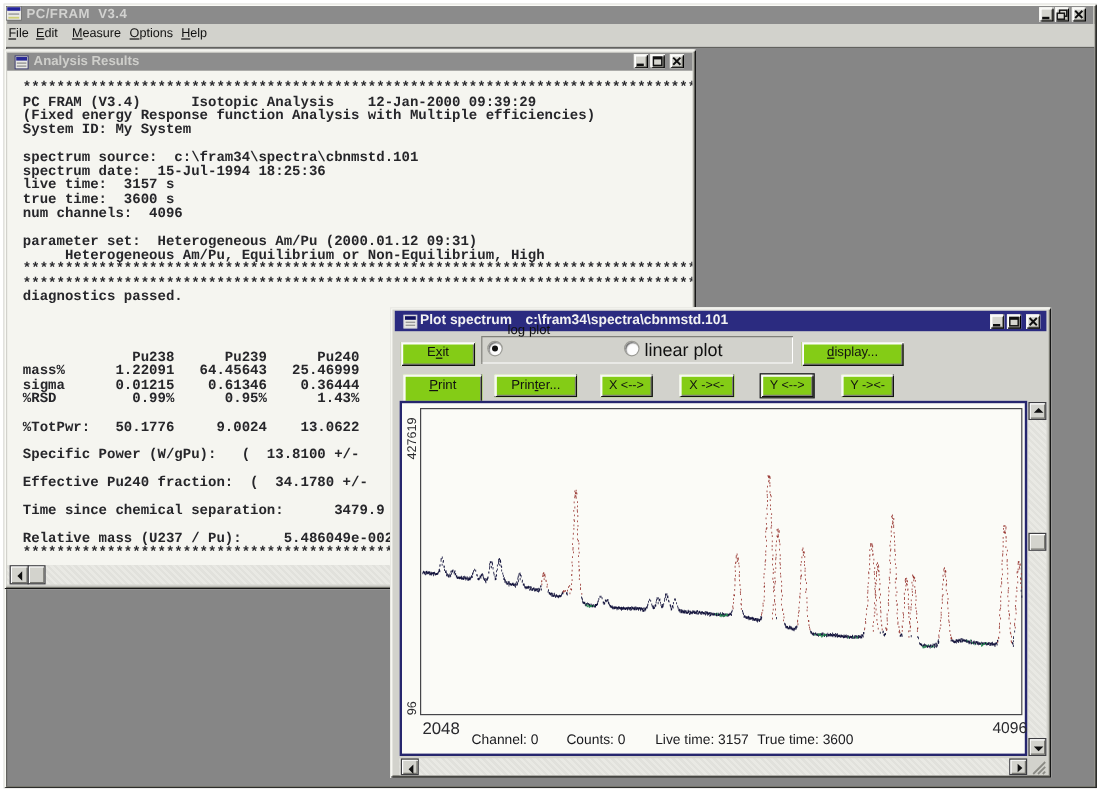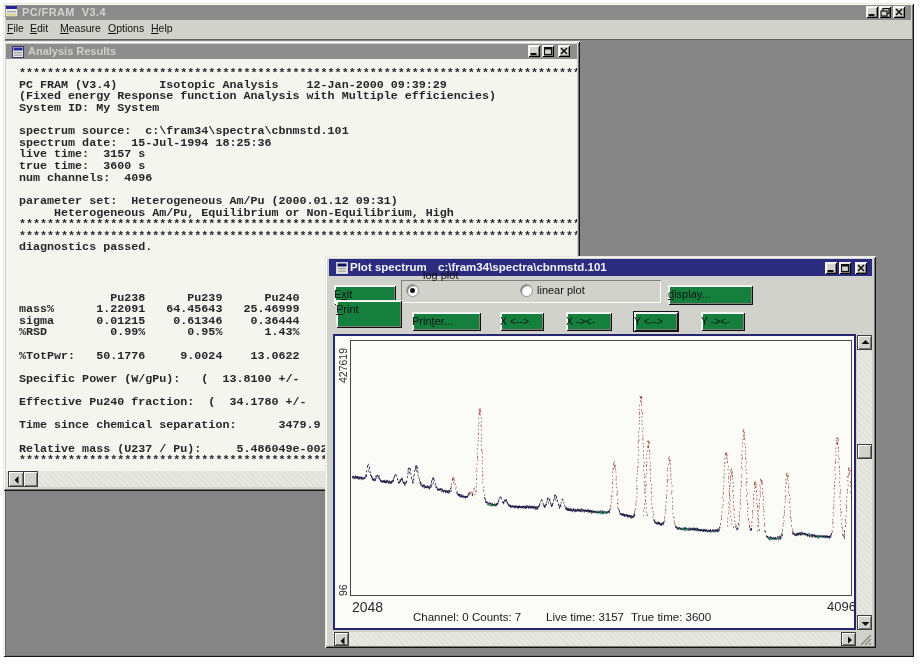--- a/index.html
+++ b/index.html
@@ -1,21 +1,21 @@
 <!DOCTYPE html>
 <html><head><meta charset="utf-8"><style>
 html,body{margin:0;padding:0;width:920px;height:666px;background:#fff;overflow:hidden}
 *{box-sizing:border-box}
 body{font-family:"Liberation Sans",sans-serif;position:relative}
 .ab{position:absolute}
 .win{background:#d2d2cc;box-shadow:inset 1px 1px 0 #e9e9e3,inset -1px -1px 0 #161616,inset 2px 2px 0 #fafaf6,inset -2px -2px 0 #77776f}
 .tbtn{background:#d5d5cf;box-shadow:inset 1px 1px 0 #f2f2ee,inset -1px -1px 0 #000,inset 2px 2px 0 #fff,inset -2px -2px 0 #83837d}
 .sbtn{background:#d3d3cd;box-shadow:0 0 0 1px #3e3e42,inset 1px 1px 0 #fff,inset -1px -1px 0 #777771}
 .track{background:#e3e3de;background-image:repeating-linear-gradient(45deg,#e9e9e4 0 2px,#e1e1dc 2px 4px)}
-.pbtn{background:#15803d;box-shadow:inset 1px 1px 0 #f0f0ec,inset -1px -1px 0 #101010,inset 2px 2px 0 #fff,inset -2px -2px 0 #808078;font-size:11px;color:#111;text-align:left}
+.pbtn{background:#84cc16;box-shadow:inset 1px 1px 0 #f0f0ec,inset -1px -1px 0 #101010,inset 2px 2px 0 #fff,inset -2px -2px 0 #808078;font-size:11px;color:#111;text-align:center}
 .sunk{box-shadow:inset 1px 1px 0 #80807a,inset -1px -1px 0 #fff}
 .mono{font-family:"Liberation Mono",monospace;font-weight:bold;font-size:11.7px;line-height:11.63px;color:#26262a;white-space:pre;margin:0}
 .u{text-decoration:underline}
 </style></head><body>
 
 <div class="ab win" style="left:3px;top:3px;width:911px;height:654px"></div>
 
 <div class="ab" style="left:6px;top:5px;width:905px;height:15px;background:#8b8b8b"></div>
 <div class="ab" style="left:5px;top:5px;width:14px;height:13px">
     <svg width="13" height="12" viewBox="0 0 13 12" style="position:absolute;left:0;top:0">
@@ -154,36 +154,36 @@
     </svg>
   </div>
 
 <div class="ab pbtn" style="left:334px;top:285px;width:62px;height:20px;line-height:19px">E<span class="u">x</span>it</div>
 <div class="ab sunk" style="left:401px;top:280px;width:260px;height:23px"></div>
 <div class="ab" style="left:407px;top:285px;width:11px;height:11px;border-radius:50%;background:#fdfdfd;box-shadow:inset 1px 1px 1px #707070,0 0 0 1px #9a9a94">
   <div style="position:absolute;left:3px;top:3px;width:5px;height:5px;border-radius:50%;background:#111"></div>
   </div>
 <div class="ab" style="left:423px;top:269px;font-size:11px;color:#111">log plot</div>
 <div class="ab" style="left:521px;top:285px;width:11px;height:11px;border-radius:50%;background:#fdfdfd;box-shadow:inset 1px 1px 1px #707070,0 0 0 1px #9a9a94"></div>
-<div class="ab" style="left:537px;top:284px;font-size:11px;color:#111">linear plot</div>
+<div class="ab" style="left:537px;top:284px;font-size:15px;color:#111">linear plot</div>
 <div class="ab pbtn" style="left:668px;top:285px;width:85px;height:20px;line-height:19px"><span class="u">d</span>isplay...</div>
 
-<div class="ab pbtn" style="left:336px;top:300px;width:66px;height:28px;line-height:18px"><span class="u">P</span>rint</div>
+<div class="ab pbtn" style="left:336px;top:312px;width:66px;height:28px;line-height:18px"><span class="u">P</span>rint</div>
 <div class="ab pbtn" style="left:412px;top:312px;width:69px;height:19px;line-height:18px">Prin<span class="u">t</span>er...</div>
 <div class="ab pbtn" style="left:500px;top:312px;width:44px;height:19px;line-height:18px;font-size:10.5px">X &lt;--&gt;</div>
 <div class="ab pbtn" style="left:566px;top:312px;width:46px;height:19px;line-height:18px;font-size:10.5px">X -&gt;&lt;-</div>
 <div class="ab pbtn" style="left:634px;top:312px;width:44px;height:19px;line-height:18px;font-size:10.5px;outline:1.5px solid #16161a">Y &lt;--&gt;</div>
 <div class="ab pbtn" style="left:701px;top:312px;width:44px;height:19px;line-height:18px;font-size:10.5px">Y -&gt;&lt;-</div>
 
 <div class="ab" style="left:333px;top:334px;width:523px;height:296px;background:#fbfbf7;border:2px solid #26266e"></div>
 <div class="ab" style="left:350px;top:340px;width:502px;height:256px;border:1px solid #46464a"></div>
 <div class="ab" style="left:352px;top:599px;font-size:14px;color:#2a2a2e">2048</div>
 <div class="ab" style="left:827px;top:599px;font-size:13px;color:#2a2a2e">4096</div>
-<div class="ab" style="left:413px;top:611px;font-size:11.5px;color:#19191d">Channel: 0</div>
-<div class="ab" style="left:472px;top:611px;font-size:11.5px;color:#19191d">Counts: 7</div>
+<div class="ab" style="left:393px;top:611px;font-size:11.5px;color:#19191d">Channel: 0</div>
+<div class="ab" style="left:472px;top:611px;font-size:11.5px;color:#19191d">Counts: 0</div>
 <div class="ab" style="left:546px;top:611px;font-size:11.5px;color:#19191d">Live time: 3157</div>
 <div class="ab" style="left:631px;top:611px;font-size:11.5px;color:#19191d">True time: 3600</div>
 <svg style="position:absolute;left:0;top:0" width="920" height="666" viewBox="0 0 920 666">
     <clipPath id="pc">
       <rect x="337" y="337" width="517" height="291"></rect>
     </clipPath>
     <g clip-path="url(#pc)">
       <path d="M352.0 477.7h.7M352.4 476.5h.7M352.9 476.9h.7M353.3 477.2h.7M353.6 477.9h.7M353.8 477.3h.7M354.2 478.5h.7M354.7 476.6h.7M355.1 477.9h.7M355.4 476.4h.7M355.6 477.2h.7M356.0 477.7h.7M356.5 477.4h.7M356.9 476.9h.7M357.2 477.3h.7M357.4 478.5h.7M357.8 476.8h.7M358.3 478.6h.7M358.7 477.8h.7M359.0 477.4h.7M359.2 478.7h.7M359.6 478.0h.7M360.1 477.7h.7M360.5 477.7h.7M360.8 479.3h.7M361.0 477.5h.7M361.4 477.8h.7M361.9 477.3h.7M362.3 478.8h.7M362.6 478.5h.7M362.8 478.6h.7M363.2 478.3h.7M363.7 478.4h.7M364.1 478.1h.7M364.4 478.2h.7M364.6 477.7h.7M365.0 476.9h.7M365.5 475.3h.7M365.9 474.8h.7M366.2 476.1h.7M366.4 471.0h.7M367.3 465.8h.7M368.2 464.7h.7M369.1 467.7h.7M370.0 472.3h.7M370.9 476.6h.7M371.3 475.9h.7M371.6 477.1h.7M371.8 479.3h.7M372.2 478.3h.7M372.7 479.6h.7M373.1 479.1h.7M373.4 480.4h.7M373.6 480.2h.7M374.0 480.3h.7M374.5 478.8h.7M374.9 479.3h.7M375.2 480.2h.7M375.4 476.5h.7M375.8 478.1h.7M376.3 476.0h.7M376.7 476.3h.7M377.0 475.6h.7M377.2 475.5h.7M378.1 477.6h.7M378.5 476.7h.7M378.8 476.1h.7M379.0 478.8h.7M379.4 478.3h.7M379.9 480.5h.7M380.3 480.0h.7M380.6 481.4h.7M380.8 481.6h.7M381.2 481.2h.7M381.7 481.3h.7M382.1 481.7h.7M382.4 481.9h.7M382.6 481.2h.7M383.0 481.6h.7M383.5 481.2h.7M383.9 481.8h.7M384.2 480.6h.7M384.4 482.2h.7M384.8 481.9h.7M385.3 482.3h.7M385.7 480.8h.7M386.0 482.3h.7M386.2 482.5h.7M386.6 480.7h.7M387.1 481.6h.7M387.5 481.2h.7M387.8 482.8h.7M388.0 482.3h.7M388.4 482.0h.7M388.9 481.1h.7M389.3 482.3h.7M389.6 483.3h.7M389.8 481.9h.7M390.2 483.0h.7M390.7 482.6h.7M391.1 481.3h.7M391.4 482.7h.7M391.6 482.3h.7M392.0 481.4h.7M392.5 480.7h.7M392.9 480.1h.7M393.2 480.8h.7M393.4 478.3h.7M393.8 477.6h.7M394.3 476.1h.7M395.2 474.8h.7M396.1 475.7h.7M397.0 479.2h.7M397.4 479.6h.7M397.9 482.5h.7M398.3 482.6h.7M398.6 482.3h.7M398.8 482.6h.7M399.2 482.1h.7M399.7 480.4h.7M400.1 480.6h.7M400.4 481.5h.7M400.6 479.7h.7M401.0 479.1h.7M401.5 478.4h.7M401.9 479.3h.7M402.2 479.6h.7M402.4 481.2h.7M402.8 482.2h.7M403.3 482.9h.7M403.7 483.4h.7M404.0 482.6h.7M404.2 484.3h.7M404.6 485.2h.7M405.1 483.0h.7M405.5 483.4h.7M405.8 482.4h.7M406.0 482.1h.7M406.4 481.3h.7M406.9 477.1h.7M407.8 472.2h.7M408.7 468.5h.7M409.6 468.6h.7M410.5 473.8h.7M411.4 478.7h.7M412.3 482.6h.7M412.7 482.3h.7M413.0 482.4h.7M413.2 479.7h.7M414.1 474.6h.7M415.0 469.6h.7M415.9 465.9h.7M416.8 467.1h.7M417.7 472.5h.7M418.6 477.9h.7M419.5 482.4h.7M419.9 481.9h.7M420.2 483.1h.7M420.4 484.7h.7M420.8 483.7h.7M421.3 485.3h.7M421.7 485.3h.7M422.0 486.5h.7M422.2 486.5h.7M422.6 486.4h.7M423.1 485.1h.7M423.5 486.2h.7M423.8 487.8h.7M424.0 485.3h.7M424.4 486.4h.7M424.9 486.6h.7M425.3 487.1h.7M425.6 487.2h.7M425.8 487.0h.7M426.2 487.3h.7M426.7 486.7h.7M427.1 486.2h.7M427.4 487.4h.7M427.6 487.4h.7M428.0 486.8h.7M428.5 487.9h.7M428.9 487.5h.7M429.2 489.0h.7M429.4 486.4h.7M429.8 487.3h.7M430.3 485.2h.7M430.7 487.0h.7M431.0 486.2h.7M431.2 482.2h.7M431.6 483.8h.7M432.1 479.4h.7M433.0 477.9h.7M433.9 480.0h.7M434.8 484.8h.7M435.7 487.1h.7M436.1 487.2h.7M436.4 487.1h.7M436.6 487.9h.7M437.0 489.4h.7M437.5 489.4h.7M437.9 490.2h.7M438.2 489.7h.7M438.4 489.7h.7M438.8 489.4h.7M439.3 489.7h.7M439.7 489.4h.7M440.0 489.0h.7M440.2 489.7h.7M440.6 489.4h.7M441.1 491.5h.7M441.5 489.2h.7M441.8 490.5h.7M442.0 491.0h.7M442.4 489.7h.7M442.9 491.6h.7M443.3 491.0h.7M443.6 491.5h.7M443.8 491.0h.7M444.2 490.5h.7M444.7 490.4h.7M445.1 492.1h.7M445.4 491.9h.7M445.6 491.0h.7M446.0 491.9h.7M446.5 490.8h.7M446.9 491.6h.7M447.2 491.9h.7M447.4 492.5h.7M447.8 490.8h.7M448.3 492.8h.7M448.7 490.6h.7M449.0 492.2h.7M449.2 491.6h.7M449.6 491.0h.7M450.1 488.7h.7M450.5 488.6h.7M450.8 491.2h.7M456.4 493.2h.7M456.8 491.8h.7M457.3 494.4h.7M457.7 494.1h.7M458.0 494.9h.7M458.2 494.8h.7M458.6 495.3h.7M459.1 494.6h.7M459.5 496.4h.7M459.8 494.8h.7M460.0 495.3h.7M460.4 496.7h.7M460.9 496.7h.7M461.3 495.3h.7M461.6 494.9h.7M461.8 496.3h.7M462.2 496.4h.7M462.7 497.5h.7M463.1 496.5h.7M463.4 496.1h.7M463.6 496.5h.7M464.0 496.8h.7M464.5 497.0h.7M464.9 497.0h.7M465.2 497.6h.7M465.4 496.8h.7M465.8 496.5h.7M466.3 496.8h.7M466.7 496.8h.7M467.0 496.6h.7M467.2 496.6h.7M467.6 495.6h.7M468.1 494.5h.7M468.5 493.7h.7M468.8 494.3h.7M471.7 494.5h.7M472.1 494.2h.7M472.4 495.4h.7M484.3 497.9h.7M484.7 498.7h.7M485.0 499.6h.7M485.2 501.4h.7M485.6 502.2h.7M486.1 502.3h.7M486.5 502.7h.7M486.8 502.5h.7M487.0 502.3h.7M487.4 504.3h.7M487.9 503.5h.7M488.3 504.3h.7M488.6 503.5h.7M488.8 503.4h.7M489.2 503.0h.7M490.1 503.3h.7M490.4 503.5h.7M490.6 505.3h.7M491.0 504.1h.7M491.5 505.1h.7M491.9 504.6h.7M492.2 503.8h.7M492.4 504.3h.7M492.8 505.2h.7M493.3 504.9h.7M493.7 505.5h.7M494.0 504.4h.7M494.6 504.6h.7M495.1 505.4h.7M495.5 505.4h.7M495.8 504.1h.7M496.0 505.4h.7M496.4 504.2h.7M496.9 504.1h.7M497.3 503.5h.7M497.6 503.4h.7M497.8 501.8h.7M498.2 500.8h.7M498.7 499.1h.7M499.6 497.3h.7M500.5 497.3h.7M501.4 498.6h.7M502.3 502.1h.7M502.7 502.0h.7M503.0 503.3h.7M503.2 502.7h.7M503.6 502.7h.7M504.1 500.4h.7M504.5 500.7h.7M504.8 501.1h.7M505.0 500.6h.7M505.9 500.3h.7M506.3 500.1h.7M506.6 502.1h.7M506.8 502.6h.7M507.2 502.9h.7M507.7 504.1h.7M508.1 505.2h.7M508.4 505.4h.7M508.6 505.1h.7M509.0 505.7h.7M509.5 506.0h.7M509.9 505.4h.7M510.2 506.8h.7M510.4 506.4h.7M510.8 506.3h.7M511.3 507.0h.7M511.7 506.2h.7M512.0 506.6h.7M512.2 506.1h.7M512.6 506.5h.7M513.1 506.3h.7M513.5 506.5h.7M513.8 507.7h.7M514.0 506.6h.7M514.4 506.9h.7M514.9 506.0h.7M515.3 507.3h.7M515.6 506.5h.7M515.8 506.3h.7M516.2 506.7h.7M516.7 506.9h.7M517.1 507.5h.7M517.4 506.5h.7M517.6 508.1h.7M518.0 506.7h.7M518.5 507.4h.7M518.9 506.6h.7M519.2 506.2h.7M519.4 507.2h.7M519.8 506.7h.7M520.3 507.3h.7M520.7 507.4h.7M521.0 507.4h.7M521.2 506.8h.7M521.6 507.1h.7M522.1 506.7h.7M522.5 508.0h.7M522.8 507.3h.7M523.0 506.5h.7M523.4 506.5h.7M523.9 507.4h.7M524.3 506.9h.7M524.6 506.6h.7M524.8 508.1h.7M525.2 506.7h.7M525.7 507.9h.7M526.1 506.0h.7M526.4 507.3h.7M526.6 506.7h.7M527.0 506.4h.7M527.5 506.9h.7M527.9 507.6h.7M528.2 507.6h.7M528.4 506.5h.7M528.8 507.6h.7M529.3 506.2h.7M529.7 507.7h.7M530.0 507.7h.7M530.2 506.5h.7M530.6 507.3h.7M531.1 506.6h.7M531.5 507.2h.7M531.8 508.1h.7M532.0 507.0h.7M532.4 506.6h.7M532.9 507.1h.7M533.3 507.6h.7M533.6 508.6h.7M533.8 506.7h.7M534.2 507.1h.7M534.7 507.5h.7M535.1 507.9h.7M535.4 509.2h.7M535.6 507.1h.7M536.0 508.9h.7M536.5 507.1h.7M536.9 508.7h.7M537.2 508.5h.7M537.4 507.1h.7M537.8 507.6h.7M538.3 506.2h.7M538.7 506.3h.7M539.0 506.2h.7M539.2 504.7h.7M539.6 503.8h.7M540.1 501.5h.7M541.0 499.8h.7M541.9 500.6h.7M542.8 503.7h.7M543.2 505.0h.7M543.7 506.2h.7M544.1 506.9h.7M544.4 505.5h.7M544.6 506.6h.7M545.0 506.7h.7M545.5 505.1h.7M545.9 504.3h.7M546.2 504.5h.7M546.4 502.0h.7M547.3 499.0h.7M548.2 498.5h.7M549.1 500.0h.7M550.0 502.3h.7M550.9 505.7h.7M551.3 506.1h.7M551.6 505.6h.7M551.8 505.5h.7M552.2 505.1h.7M552.7 503.5h.7M553.6 499.0h.7M554.5 495.7h.7M555.4 495.3h.7M556.3 497.7h.7M557.2 501.2h.7M558.1 504.4h.7M558.5 505.2h.7M558.8 506.2h.7M559.0 508.0h.7M559.4 507.7h.7M559.9 505.5h.7M560.3 505.1h.7M560.6 506.3h.7M560.8 502.6h.7M561.7 499.5h.7M562.6 499.7h.7M563.5 502.7h.7M564.4 505.4h.7M564.8 506.9h.7M565.3 508.6h.7M565.7 508.6h.7M566.0 508.1h.7M566.2 509.5h.7M566.6 508.6h.7M567.1 510.2h.7M567.5 508.6h.7M567.8 509.7h.7M568.0 510.2h.7M568.4 508.9h.7M568.9 510.1h.7M569.3 509.6h.7M569.6 510.3h.7M569.8 509.0h.7M570.2 510.3h.7M570.7 509.2h.7M571.1 510.4h.7M571.4 510.2h.7M571.6 509.7h.7M572.0 510.8h.7M572.5 510.8h.7M572.9 509.7h.7M573.2 508.9h.7M573.4 510.1h.7M573.8 509.8h.7M574.3 511.6h.7M574.7 509.5h.7M575.0 510.3h.7M575.2 511.2h.7M575.6 510.2h.7M576.1 510.8h.7M576.5 511.0h.7M576.8 510.3h.7M577.0 509.4h.7M577.4 510.2h.7M577.9 509.5h.7M578.3 510.9h.7M578.6 510.4h.7M578.8 509.8h.7M579.2 510.7h.7M579.7 511.0h.7M580.1 509.5h.7M580.4 510.4h.7M580.6 511.3h.7M581.0 509.2h.7M581.5 511.4h.7M581.9 510.4h.7M582.2 510.7h.7M582.4 510.0h.7M582.8 509.9h.7M583.3 510.6h.7M583.7 511.3h.7M584.0 511.7h.7M584.2 510.4h.7M584.6 510.3h.7M585.1 510.3h.7M585.5 511.2h.7M585.8 510.8h.7M586.0 510.8h.7M586.4 511.2h.7M586.9 511.0h.7M587.3 510.0h.7M587.6 512.0h.7M587.8 511.6h.7M588.2 510.2h.7M588.7 511.1h.7M589.1 510.5h.7M589.4 512.2h.7M589.6 510.8h.7M590.0 511.6h.7M590.5 511.2h.7M590.9 511.1h.7M591.2 513.1h.7M591.4 510.8h.7M591.8 512.4h.7M592.3 511.1h.7M592.7 511.9h.7M593.0 512.0h.7M593.2 512.0h.7M593.6 511.4h.7M594.1 512.3h.7M594.5 511.5h.7M594.8 511.6h.7M595.0 512.1h.7M595.4 511.8h.7M596.3 512.2h.7M596.6 512.7h.7M596.8 511.4h.7M597.2 512.7h.7M598.1 512.5h.7M598.4 512.4h.7M598.6 511.5h.7M599.0 512.0h.7M599.5 512.4h.7M599.9 512.0h.7M600.2 511.1h.7M600.8 512.6h.7M601.3 512.5h.7M601.7 511.1h.7M602.0 512.3h.7M602.2 513.3h.7M602.6 511.7h.7M603.1 513.1h.7M603.5 512.2h.7M603.8 512.6h.7M604.0 512.0h.7M604.4 512.0h.7M605.3 512.8h.7M605.6 512.7h.7M605.8 512.0h.7M606.2 513.1h.7M606.7 512.6h.7M607.1 512.2h.7M607.4 512.0h.7M607.6 512.0h.7M608.0 511.5h.7M608.5 511.8h.7M608.9 511.2h.7M609.2 512.5h.7M609.4 510.0h.7M609.8 508.9h.7M618.4 509.1h.7M618.8 510.7h.7M619.3 511.8h.7M619.7 514.1h.7M620.0 513.6h.7M620.2 513.5h.7M620.6 513.8h.7M621.1 514.5h.7M621.5 514.4h.7M621.8 514.7h.7M622.0 514.9h.7M622.4 514.3h.7M622.9 515.2h.7M623.3 514.0h.7M623.6 514.3h.7M623.8 516.1h.7M624.2 514.8h.7M624.7 515.8h.7M625.1 515.3h.7M625.4 515.1h.7M625.6 515.5h.7M626.0 515.4h.7M626.5 514.9h.7M626.9 516.4h.7M627.2 515.3h.7M627.4 516.4h.7M627.8 515.7h.7M628.3 516.7h.7M628.7 516.2h.7M629.0 515.8h.7M629.2 516.5h.7M629.6 515.9h.7M630.1 517.1h.7M630.5 515.8h.7M630.8 516.9h.7M631.0 517.8h.7M631.4 516.0h.7M631.9 516.9h.7M632.3 516.8h.7M632.6 517.5h.7M632.8 516.7h.7M633.2 516.1h.7M633.7 514.2h.7M634.1 515.5h.7M634.4 514.6h.7M653.5 519.8h.7M653.9 520.6h.7M654.2 520.5h.7M654.4 522.2h.7M654.8 522.8h.7M655.3 522.3h.7M655.7 522.6h.7M656.0 522.5h.7M656.2 523.5h.7M656.6 523.6h.7M657.1 523.8h.7M657.5 522.8h.7M657.8 522.2h.7M658.0 523.5h.7M658.4 522.8h.7M658.9 524.0h.7M659.3 522.9h.7M659.6 523.5h.7M659.8 524.6h.7M660.2 524.3h.7M660.7 523.9h.7M661.1 524.9h.7M661.4 525.2h.7M661.6 523.9h.7M662.0 524.0h.7M662.5 522.7h.7M662.9 524.0h.7M663.2 523.6h.7M663.4 522.3h.7M663.8 522.2h.7M675.1 526.3h.7M675.5 527.2h.7M675.8 527.0h.7M676.0 526.9h.7M676.4 528.0h.7M676.9 528.6h.7M677.3 528.2h.7M677.6 527.9h.7M677.8 529.2h.7M678.2 528.4h.7M679.1 528.0h.7M679.4 527.9h.7M679.6 528.8h.7M680.0 528.7h.7M680.5 529.0h.7M680.9 529.1h.7M681.2 528.5h.7M681.8 529.7h.7M682.3 528.7h.7M682.7 528.7h.7M683.0 529.2h.7M683.6 528.6h.7M684.1 529.0h.7M684.5 528.1h.7M684.8 528.8h.7M685.0 529.3h.7M685.4 527.8h.7M686.3 528.5h.7M686.6 528.9h.7M686.8 529.9h.7M687.2 529.1h.7M688.1 528.7h.7M688.4 530.2h.7M688.6 529.2h.7M689.0 529.7h.7M689.5 528.2h.7M689.9 529.6h.7M690.2 529.2h.7M690.4 529.3h.7M690.8 529.0h.7M691.3 529.5h.7M691.7 528.4h.7M692.0 528.9h.7M692.2 529.5h.7M692.6 529.1h.7M693.1 529.5h.7M693.5 528.0h.7M693.8 530.1h.7M694.0 529.1h.7M694.4 528.9h.7M694.9 529.1h.7M695.3 529.3h.7M695.6 530.5h.7M695.8 528.3h.7M696.2 530.0h.7M696.7 528.9h.7M697.1 529.5h.7M697.4 530.6h.7M697.6 528.5h.7M698.0 530.1h.7M698.5 529.9h.7M698.9 529.9h.7M699.2 529.9h.7M699.4 530.2h.7M699.8 529.8h.7M700.3 530.8h.7M700.7 529.6h.7M701.0 530.2h.7M701.2 530.0h.7M701.6 530.2h.7M702.1 530.3h.7M702.5 531.1h.7M702.8 531.0h.7M703.0 529.6h.7M703.4 530.8h.7M703.9 530.1h.7M704.3 530.7h.7M704.6 530.5h.7M704.8 529.7h.7M705.2 530.6h.7M705.7 531.4h.7M706.1 530.1h.7M706.4 530.3h.7M707.0 530.7h.7M707.5 531.6h.7M707.9 530.8h.7M708.2 530.6h.7M708.4 530.6h.7M708.8 531.0h.7M709.3 530.9h.7M709.7 531.6h.7M710.0 530.2h.7M710.2 529.8h.7M710.6 531.4h.7M711.5 531.7h.7M711.8 530.5h.7M712.0 530.8h.7M712.4 530.0h.7M712.9 531.4h.7M713.3 530.7h.7M713.6 530.2h.7M714.2 530.6h.7M714.7 531.6h.7M715.1 530.0h.7M715.4 531.0h.7M715.6 530.3h.7M716.0 530.6h.7M716.5 530.4h.7M716.9 531.3h.7M717.2 530.8h.7M717.4 529.4h.7M717.8 531.2h.7M718.3 529.6h.7M718.7 529.4h.7M719.0 530.5h.7M719.2 527.6h.7M719.6 527.6h.7M735.4 526.8h.7M735.8 526.4h.7M736.3 529.1h.7M736.7 529.5h.7M737.0 528.7h.7M737.2 528.3h.7M737.6 528.3h.7M749.8 530.0h.7M750.2 529.3h.7M750.7 528.8h.7M751.1 528.8h.7M751.4 529.7h.7M765.1 531.8h.7M766.0 536.0h.7M766.4 536.7h.7M766.9 536.9h.7M767.3 537.0h.7M767.6 537.5h.7M767.8 537.4h.7M768.2 538.3h.7M769.1 537.7h.7M769.4 538.3h.7M769.6 539.1h.7M770.0 537.2h.7M770.5 538.0h.7M770.9 537.7h.7M771.2 538.7h.7M771.8 538.2h.7M772.3 538.5h.7M772.7 539.2h.7M773.0 538.6h.7M773.6 538.1h.7M774.1 538.7h.7M774.5 538.7h.7M774.8 539.5h.7M775.0 538.2h.7M775.4 537.8h.7M776.3 538.5h.7M776.6 538.8h.7M776.8 538.5h.7M777.2 537.2h.7M778.1 537.5h.7M778.4 539.4h.7M778.6 537.0h.7M779.0 538.5h.7M779.5 536.4h.7M779.9 537.9h.7M780.2 539.0h.7M780.4 536.5h.7M780.8 538.0h.7M781.3 534.6h.7M781.7 535.8h.7M782.0 535.1h.7M793.0 533.5h.7M793.4 533.9h.7M793.9 533.9h.7M794.3 534.5h.7M794.6 535.0h.7M794.8 534.5h.7M795.2 535.2h.7M795.7 535.0h.7M796.1 534.6h.7M796.4 533.5h.7M796.6 535.3h.7M797.0 533.6h.7M797.5 534.4h.7M797.9 533.7h.7M798.2 533.9h.7M798.4 534.9h.7M798.8 533.1h.7M799.3 533.6h.7M799.7 534.3h.7M800.0 534.6h.7M800.2 532.9h.7M800.6 534.5h.7M801.1 532.6h.7M801.5 534.6h.7M801.8 534.0h.7M802.0 533.0h.7M802.4 533.7h.7M802.9 533.5h.7M803.3 534.0h.7M803.6 533.8h.7M803.8 533.7h.7M804.2 534.0h.7M804.7 534.3h.7M805.1 533.5h.7M805.4 534.9h.7M806.0 534.5h.7M806.5 534.3h.7M806.9 535.1h.7M807.2 536.0h.7M807.4 534.5h.7M807.8 535.3h.7M808.7 535.5h.7M809.0 536.3h.7M809.2 534.0h.7M809.6 535.8h.7M810.5 535.2h.7M810.8 535.4h.7M811.0 536.3h.7M811.4 534.5h.7M811.9 535.9h.7M812.3 535.2h.7M812.6 536.5h.7M812.8 536.5h.7M813.2 535.2h.7M813.7 535.1h.7M814.1 536.5h.7M814.4 536.0h.7M814.6 535.3h.7M815.0 536.9h.7M815.5 535.8h.7M815.9 536.5h.7M816.2 536.6h.7M816.4 536.2h.7M816.8 536.4h.7M817.7 535.6h.7M818.0 536.0h.7M818.2 537.2h.7M818.6 536.3h.7M819.1 536.7h.7M819.5 536.0h.7M819.8 536.1h.7M820.4 536.3h.7M820.9 535.9h.7M821.3 536.7h.7M821.6 537.0h.7M822.2 536.5h.7M822.7 536.9h.7M823.1 536.2h.7M823.4 536.7h.7M823.6 536.1h.7M824.0 535.9h.7M824.5 537.4h.7M824.9 536.5h.7M825.2 536.5h.7M825.4 537.4h.7M825.8 536.0h.7M826.3 536.9h.7M826.7 535.6h.7M827.0 537.2h.7M827.2 537.0h.7M827.6 536.9h.7M828.1 536.8h.7M828.5 537.2h.7M828.8 538.4h.7M829.0 536.3h.7M829.4 536.8h.7M829.9 536.0h.7M830.3 536.0h.7M830.6 537.0h.7M830.8 534.2h.7M831.2 533.9h.7M843.4 535.9h.7M843.8 536.7h.7M844.3 531.1h.7M367.2 467.2h.7M369.2 467.5h.7M366.2 471.5h.7M369.6 472.2h.7M365.8 475.7h.7M370.1 474.9h.7M367.2 466.5h.7M368.9 468.4h.7M368.1 470.6h.7M407.7 470.2h.7M410.1 469.6h.7M407.6 473.8h.7M410.5 473.4h.7M407.1 477.0h.7M411.1 477.3h.7M406.2 481.4h.7M412.2 480.7h.7M408.2 468.5h.7M409.9 470.4h.7M409.1 472.6h.7M415.0 468.2h.7M416.2 467.7h.7M414.1 471.2h.7M417.2 471.5h.7M413.3 476.0h.7M417.7 475.4h.7M413.5 479.4h.7M419.1 479.9h.7M415.2 466.5h.7M416.9 468.4h.7M416.1 470.6h.7M431.5 480.6h.7M433.4 479.2h.7M431.6 484.4h.7M435.0 483.9h.7M432.2 478.5h.7M433.9 480.4h.7M433.1 482.6h.7M546.8 500.2h.7M549.6 499.7h.7M545.7 504.3h.7M550.5 504.1h.7M547.2 498.5h.7M548.9 500.4h.7M548.1 502.6h.7M554.4 497.4h.7M556.2 497.0h.7M553.3 500.7h.7M556.7 500.6h.7M551.8 504.1h.7M558.3 504.6h.7M554.2 495.5h.7M555.9 497.4h.7M555.1 499.6h.7M633.9 516.1h.7M646.8 515.1h.7M719.2 527.5h.7M733.2 527.3h.7M751.3 530.0h.7M759.0 530.1h.7M764.5 530.8h.7M781.6 533.6h.7M792.2 533.7h.7M850.6 492.3h.7M851.2 497.2h.7M845.2 526.2h.7M844.3 531.6h.7M844.1 534.4h.7M844.1 538.3h.7" stroke="#16163e" stroke-width="1.7" fill="none"></path>
       <path d="M451.0 484.5h.7M451.9 480.1h.7M452.8 477.5h.7M453.7 478.8h.7M454.6 483.9h.7M455.5 489.1h.7M469.0 493.2h.7M469.4 492.4h.7M469.9 492.8h.7M470.8 492.4h.7M472.6 492.2h.7M473.5 489.2h.7M474.4 488.2h.7M475.3 491.0h.7M476.2 479.1h.7M477.1 458.1h.7M478.0 433.3h.7M478.9 412.9h.7M479.8 408.9h.7M480.7 425.2h.7M481.6 450.8h.7M482.5 474.9h.7M483.4 490.1h.7M610.3 505.4h.7M611.2 496.0h.7M612.1 482.5h.7M613.0 468.6h.7M613.9 462.1h.7M614.8 466.4h.7M615.7 479.2h.7M616.6 493.4h.7M617.5 503.8h.7M634.6 510.7h.7M635.5 503.1h.7M636.4 489.1h.7M637.3 468.0h.7M638.2 441.0h.7M639.1 414.3h.7M640.0 397.3h.7M640.9 397.0h.7M641.8 412.4h.7M642.7 438.0h.7M643.6 466.2h.7M644.5 489.6h.7M645.4 486.3h.7M646.3 464.7h.7M647.2 446.7h.7M648.1 441.2h.7M649.0 450.2h.7M649.9 470.5h.7M650.8 492.1h.7M651.7 508.4h.7M652.6 517.0h.7M664.3 517.9h.7M665.2 510.5h.7M666.1 497.3h.7M667.0 480.4h.7M667.9 464.5h.7M668.8 457.1h.7M669.7 460.4h.7M670.6 473.9h.7M671.5 491.4h.7M672.4 506.2h.7M673.3 517.4h.7M674.2 522.8h.7M674.6 524.5h.7M720.1 524.5h.7M721.0 518.2h.7M721.9 507.4h.7M722.8 494.0h.7M723.7 477.7h.7M724.6 462.7h.7M725.5 453.2h.7M726.4 453.6h.7M727.3 462.0h.7M728.2 476.5h.7M729.1 492.4h.7M730.0 478.1h.7M730.9 469.2h.7M731.8 475.7h.7M732.7 491.0h.7M733.6 508.9h.7M734.5 521.2h.7M738.1 523.8h.7M738.5 525.0h.7M738.8 524.5h.7M739.0 517.1h.7M739.9 502.6h.7M740.8 483.1h.7M741.7 458.9h.7M742.6 438.9h.7M743.5 429.6h.7M744.4 437.9h.7M745.3 458.0h.7M746.2 482.4h.7M747.1 504.2h.7M748.0 518.7h.7M748.9 526.5h.7M749.3 525.6h.7M749.6 527.2h.7M751.6 522.5h.7M752.5 512.3h.7M753.4 498.2h.7M754.3 484.9h.7M755.2 482.2h.7M756.1 491.5h.7M757.0 505.8h.7M757.9 519.4h.7M758.8 506.2h.7M759.7 491.2h.7M760.6 480.3h.7M761.5 482.0h.7M762.4 494.0h.7M763.3 509.6h.7M764.2 524.1h.7M782.2 531.2h.7M783.1 523.6h.7M784.0 512.4h.7M784.9 496.9h.7M785.8 483.1h.7M786.7 473.5h.7M787.6 475.8h.7M788.5 486.8h.7M789.4 502.8h.7M790.3 516.9h.7M791.2 525.7h.7M792.1 531.8h.7M792.5 531.3h.7M792.8 532.2h.7M831.7 531.3h.7M832.6 521.9h.7M833.5 507.0h.7M834.4 485.1h.7M835.3 461.7h.7M836.2 443.5h.7M837.1 438.2h.7M838.0 447.5h.7M838.9 467.8h.7M839.8 492.0h.7M840.7 511.8h.7M841.6 527.2h.7M842.5 535.2h.7M845.2 521.1h.7M846.1 507.0h.7M847.0 489.9h.7M847.9 476.4h.7M848.8 468.3h.7M849.7 470.8h.7M850.6 482.8h.7M452.4 479.9h.7M453.4 479.2h.7M451.2 484.3h.7M454.8 484.3h.7M451.2 486.9h.7M455.7 487.2h.7M452.2 478.5h.7M453.9 480.4h.7M453.1 482.6h.7M479.2 411.0h.7M479.8 410.7h.7M478.6 414.5h.7M479.8 414.8h.7M478.1 418.6h.7M480.9 418.4h.7M478.7 422.9h.7M480.9 422.0h.7M477.8 425.7h.7M480.8 426.6h.7M478.3 429.5h.7M481.2 430.0h.7M478.3 434.2h.7M480.9 434.5h.7M477.9 437.8h.7M481.3 438.2h.7M477.9 440.8h.7M480.8 441.3h.7M477.4 444.8h.7M480.9 445.2h.7M477.2 448.9h.7M481.0 449.5h.7M476.8 453.4h.7M482.1 453.0h.7M477.2 456.5h.7M481.9 457.1h.7M477.5 460.3h.7M482.3 460.6h.7M476.7 464.2h.7M481.7 463.5h.7M476.3 468.6h.7M482.0 468.3h.7M476.6 471.3h.7M482.1 471.7h.7M476.4 475.6h.7M482.2 475.4h.7M476.0 479.3h.7M482.6 479.6h.7M476.4 483.4h.7M482.4 482.6h.7M476.0 486.7h.7M483.5 487.3h.7M476.0 491.4h.7M483.3 490.9h.7M474.6 494.4h.7M484.5 494.9h.7M478.7 409.5h.7M480.4 411.4h.7M479.6 413.6h.7M613.1 464.4h.7M614.0 465.6h.7M612.6 469.2h.7M615.3 469.4h.7M612.2 472.3h.7M615.6 472.0h.7M612.4 475.9h.7M615.9 476.8h.7M612.6 479.7h.7M615.7 480.1h.7M612.2 483.6h.7M615.9 483.7h.7M612.1 487.7h.7M616.3 487.5h.7M611.9 491.6h.7M616.9 491.4h.7M611.8 496.2h.7M616.7 495.1h.7M610.8 499.2h.7M617.6 499.7h.7M611.0 502.4h.7M617.1 503.2h.7M610.6 506.9h.7M617.4 507.4h.7M613.2 463.5h.7M614.9 465.4h.7M614.1 467.6h.7M640.5 397.7h.7M641.3 397.6h.7M640.2 401.2h.7M641.2 402.5h.7M639.2 405.5h.7M641.3 404.8h.7M638.8 409.4h.7M641.3 410.2h.7M639.0 412.4h.7M642.3 413.7h.7M639.2 417.5h.7M641.5 416.7h.7M639.3 421.1h.7M641.7 421.1h.7M638.7 423.8h.7M641.7 424.2h.7M639.0 428.5h.7M642.7 428.4h.7M638.0 431.9h.7M642.3 431.5h.7M638.3 436.5h.7M642.6 435.4h.7M638.7 440.0h.7M642.2 439.8h.7M637.8 443.0h.7M642.8 443.8h.7M637.7 447.3h.7M643.2 446.7h.7M638.4 450.5h.7M643.2 451.2h.7M638.3 455.1h.7M643.1 455.0h.7M637.8 459.6h.7M643.1 458.0h.7M637.8 462.4h.7M643.8 462.8h.7M637.7 466.8h.7M643.4 465.7h.7M637.3 470.7h.7M643.4 470.6h.7M637.1 474.3h.7M644.1 474.5h.7M636.4 478.2h.7M644.0 477.5h.7M636.2 481.1h.7M643.7 482.3h.7M636.6 486.2h.7M644.4 485.0h.7M636.8 488.7h.7M644.4 489.6h.7M636.7 492.7h.7M644.3 492.8h.7M636.5 497.2h.7M645.4 496.6h.7M636.4 500.6h.7M645.2 501.3h.7M635.6 504.9h.7M645.7 503.7h.7M635.3 508.7h.7M645.9 507.9h.7M634.2 512.3h.7M646.0 512.2h.7M639.7 396.5h.7M641.4 398.4h.7M640.6 400.6h.7M648.0 442.8h.7M649.0 442.6h.7M647.8 447.5h.7M648.3 447.0h.7M646.8 451.1h.7M649.2 451.3h.7M646.4 454.6h.7M649.6 453.7h.7M646.1 458.6h.7M649.2 458.0h.7M646.5 462.2h.7M649.8 462.7h.7M646.1 466.2h.7M649.8 465.8h.7M646.0 469.8h.7M649.6 469.0h.7M646.2 473.4h.7M649.9 473.5h.7M645.5 476.8h.7M650.1 478.0h.7M645.4 481.7h.7M650.3 480.4h.7M645.9 484.7h.7M651.0 484.7h.7M644.8 488.9h.7M651.1 488.3h.7M644.9 491.7h.7M650.9 493.0h.7M645.4 496.5h.7M651.6 496.4h.7M645.1 500.0h.7M650.8 499.5h.7M644.0 504.3h.7M650.9 503.9h.7M644.0 508.1h.7M651.9 507.8h.7M643.4 511.1h.7M652.7 511.8h.7M643.4 515.6h.7M653.0 514.5h.7M647.2 441.5h.7M648.9 443.4h.7M648.1 445.6h.7M669.0 460.2h.7M669.5 460.3h.7M667.9 464.4h.7M670.3 464.0h.7M667.4 468.3h.7M670.1 468.3h.7M667.0 470.8h.7M670.0 470.9h.7M667.1 475.5h.7M670.5 475.9h.7M667.6 479.6h.7M670.6 479.2h.7M667.0 482.2h.7M670.9 482.9h.7M666.7 486.1h.7M671.8 486.0h.7M666.7 490.8h.7M671.6 490.9h.7M666.4 494.7h.7M671.1 493.5h.7M666.3 498.1h.7M672.1 498.4h.7M665.8 502.0h.7M672.1 502.0h.7M665.4 506.3h.7M672.4 506.1h.7M665.6 509.1h.7M672.2 508.7h.7M664.9 513.2h.7M672.6 513.4h.7M664.4 517.3h.7M673.7 517.6h.7M664.6 520.2h.7M673.8 520.9h.7M668.2 458.5h.7M669.9 460.4h.7M669.1 462.6h.7M725.2 454.9h.7M726.3 454.6h.7M724.5 458.5h.7M726.9 459.0h.7M724.4 463.2h.7M726.9 462.3h.7M724.5 466.1h.7M727.9 466.4h.7M724.2 470.2h.7M727.6 469.4h.7M724.5 474.0h.7M728.6 473.5h.7M723.5 477.1h.7M728.3 478.4h.7M723.7 481.6h.7M728.5 482.2h.7M723.2 486.0h.7M729.0 485.8h.7M722.9 489.0h.7M729.0 488.7h.7M722.9 492.3h.7M729.1 493.4h.7M722.4 497.6h.7M729.6 496.2h.7M723.0 500.4h.7M730.0 500.3h.7M722.7 504.8h.7M729.5 504.4h.7M721.9 507.5h.7M729.7 507.9h.7M721.6 511.9h.7M730.5 512.0h.7M721.0 516.0h.7M730.4 516.6h.7M721.1 519.3h.7M731.0 520.1h.7M720.3 523.7h.7M731.5 523.9h.7M725.2 453.5h.7M726.9 455.4h.7M726.1 457.6h.7M730.9 472.4h.7M731.7 471.2h.7M730.2 476.5h.7M732.2 476.2h.7M730.0 480.0h.7M732.2 479.1h.7M729.9 483.6h.7M732.7 482.8h.7M729.7 486.5h.7M733.0 486.6h.7M728.7 490.7h.7M732.3 491.3h.7M729.0 495.2h.7M733.4 495.4h.7M729.2 497.9h.7M732.6 498.1h.7M728.5 502.7h.7M733.3 502.1h.7M728.2 506.9h.7M733.3 506.0h.7M728.7 510.4h.7M733.8 510.3h.7M728.2 513.3h.7M733.6 513.9h.7M727.5 518.4h.7M734.0 517.3h.7M727.1 521.7h.7M734.3 521.2h.7M727.4 525.7h.7M734.8 524.6h.7M730.2 470.5h.7M731.9 472.4h.7M731.1 474.6h.7M743.3 431.8h.7M744.5 432.5h.7M743.3 436.3h.7M744.0 435.5h.7M742.8 439.4h.7M744.4 439.2h.7M742.3 442.9h.7M744.7 444.1h.7M742.4 446.6h.7M745.0 447.3h.7M741.7 451.3h.7M745.0 451.2h.7M741.3 454.7h.7M745.4 454.2h.7M742.0 457.8h.7M745.4 459.3h.7M741.4 463.1h.7M745.9 462.4h.7M741.1 466.9h.7M745.4 466.4h.7M741.8 469.3h.7M745.8 470.1h.7M741.4 474.5h.7M746.4 473.3h.7M741.5 477.1h.7M746.5 478.4h.7M740.7 481.4h.7M746.7 482.1h.7M741.2 485.8h.7M745.7 485.3h.7M740.1 489.8h.7M746.2 489.8h.7M740.5 492.8h.7M747.1 493.4h.7M740.2 496.1h.7M746.3 496.1h.7M740.0 500.0h.7M746.6 500.8h.7M740.2 504.3h.7M747.4 503.7h.7M740.1 508.6h.7M747.7 508.0h.7M738.9 512.1h.7M747.2 511.2h.7M738.9 515.2h.7M747.6 515.2h.7M739.1 520.1h.7M747.9 519.8h.7M737.8 523.4h.7M748.8 522.5h.7M742.7 430.5h.7M744.4 432.4h.7M743.6 434.6h.7M754.0 483.7h.7M755.4 484.0h.7M754.6 488.1h.7M755.7 487.2h.7M754.3 491.3h.7M756.3 491.2h.7M753.2 494.8h.7M756.7 495.6h.7M753.3 499.3h.7M756.6 499.3h.7M753.4 502.5h.7M756.5 503.4h.7M753.4 506.1h.7M757.0 507.1h.7M752.2 510.7h.7M756.8 510.7h.7M752.5 514.5h.7M757.1 514.1h.7M752.2 517.6h.7M757.5 518.3h.7M751.4 522.0h.7M758.5 521.9h.7M751.5 525.7h.7M758.0 525.7h.7M754.2 482.5h.7M755.9 484.4h.7M755.1 486.6h.7M760.8 481.1h.7M761.0 480.8h.7M759.6 485.6h.7M762.4 484.1h.7M760.4 487.9h.7M762.0 489.0h.7M759.9 493.2h.7M762.6 492.3h.7M760.0 496.0h.7M763.0 496.9h.7M759.0 500.3h.7M763.0 500.1h.7M759.2 503.6h.7M762.6 503.9h.7M758.8 508.0h.7M762.9 506.8h.7M758.0 511.1h.7M763.7 511.5h.7M758.4 515.7h.7M763.4 515.0h.7M757.8 519.7h.7M764.2 518.4h.7M758.2 522.7h.7M764.5 523.4h.7M756.9 526.1h.7M764.1 525.9h.7M757.1 530.7h.7M760.2 479.5h.7M761.9 481.4h.7M761.1 483.6h.7M786.3 475.6h.7M787.2 476.6h.7M785.5 479.8h.7M787.7 480.3h.7M786.0 483.3h.7M788.4 483.9h.7M785.3 487.1h.7M788.1 487.7h.7M784.9 490.9h.7M788.2 491.9h.7M785.5 495.7h.7M789.1 494.9h.7M784.8 499.6h.7M789.7 499.1h.7M784.9 502.3h.7M789.3 502.0h.7M784.2 506.8h.7M789.6 507.0h.7M783.9 510.5h.7M790.3 510.9h.7M783.9 514.7h.7M790.2 513.4h.7M783.3 517.3h.7M790.6 518.5h.7M783.7 520.9h.7M791.0 521.1h.7M782.6 525.7h.7M791.2 526.0h.7M782.0 529.6h.7M791.9 529.3h.7M786.2 474.5h.7M787.9 476.4h.7M787.1 478.6h.7M836.0 440.7h.7M838.0 439.4h.7M836.8 443.8h.7M837.5 444.0h.7M835.6 448.3h.7M838.1 448.0h.7M835.6 451.5h.7M838.1 451.0h.7M835.6 455.2h.7M837.9 456.0h.7M835.4 459.5h.7M839.1 458.8h.7M835.2 462.9h.7M838.4 462.2h.7M834.8 467.3h.7M839.0 466.5h.7M834.6 470.1h.7M838.9 470.9h.7M834.8 474.4h.7M839.4 473.8h.7M835.1 478.7h.7M839.5 478.0h.7M834.2 482.3h.7M839.1 482.2h.7M834.4 486.3h.7M839.6 485.8h.7M833.7 488.7h.7M840.2 490.1h.7M834.3 493.6h.7M839.8 493.7h.7M833.6 497.3h.7M839.5 497.0h.7M833.6 501.0h.7M840.4 501.0h.7M833.6 504.6h.7M839.8 504.7h.7M832.9 508.4h.7M840.3 509.2h.7M832.7 512.7h.7M840.9 512.7h.7M833.5 515.4h.7M840.5 515.4h.7M832.5 519.8h.7M841.6 519.4h.7M832.4 523.4h.7M841.3 523.7h.7M832.8 527.0h.7M842.0 528.0h.7M832.0 531.8h.7M842.5 530.5h.7M831.1 535.1h.7M842.3 534.2h.7M836.2 438.5h.7M837.9 440.4h.7M837.1 442.6h.7M848.1 470.0h.7M849.5 470.5h.7M848.1 474.4h.7M849.5 473.8h.7M847.2 477.1h.7M850.7 478.2h.7M847.5 480.7h.7M850.0 482.1h.7M847.8 485.3h.7M850.2 485.9h.7M846.9 489.7h.7M851.0 489.4h.7M847.1 492.6h.7M846.4 497.1h.7M846.3 500.8h.7M845.8 505.0h.7M846.3 508.0h.7M846.4 511.1h.7M845.6 516.1h.7M845.2 519.8h.7M845.7 523.0h.7M848.2 468.5h.7M849.9 470.4h.7M849.1 472.6h.7" stroke="#993833" stroke-width="1.5" fill="none"></path>
       <path d="M488.1 504.0h.7M489.0 505.3h.7M489.7 504.9h.7M489.9 504.6h.7M490.8 505.6h.7M491.7 505.0h.7M492.6 505.0h.7M494.2 504.9h.7M595.9 511.9h.7M597.7 511.4h.7M599.7 513.4h.7M600.4 512.1h.7M600.6 513.5h.7M601.5 512.7h.7M602.4 513.5h.7M603.3 513.2h.7M604.2 512.8h.7M604.9 511.9h.7M605.1 512.6h.7M606.0 512.6h.7M678.7 529.0h.7M681.4 528.6h.7M681.6 528.8h.7M682.5 529.2h.7M683.2 528.2h.7M683.4 529.5h.7M684.3 530.4h.7M685.2 530.3h.7M685.9 529.5h.7M686.1 529.4h.7M687.0 529.0h.7M687.7 529.1h.7M687.9 529.1h.7M706.6 531.3h.7M711.1 531.1h.7M713.8 531.7h.7M714.0 530.9h.7M768.7 538.9h.7M768.9 539.7h.7M769.8 539.4h.7M770.7 539.0h.7M771.4 538.6h.7M773.2 537.6h.7M775.9 539.2h.7M777.7 538.8h.7M805.6 533.9h.7M808.3 533.7h.7M810.1 535.7h.7M812.1 537.0h.7M817.3 536.8h.7M817.5 538.1h.7M818.4 537.8h.7M819.3 536.9h.7M820.0 536.7h.7M821.8 536.1h.7" stroke="#1f8a4c" stroke-width="1.6" fill="none"></path>

